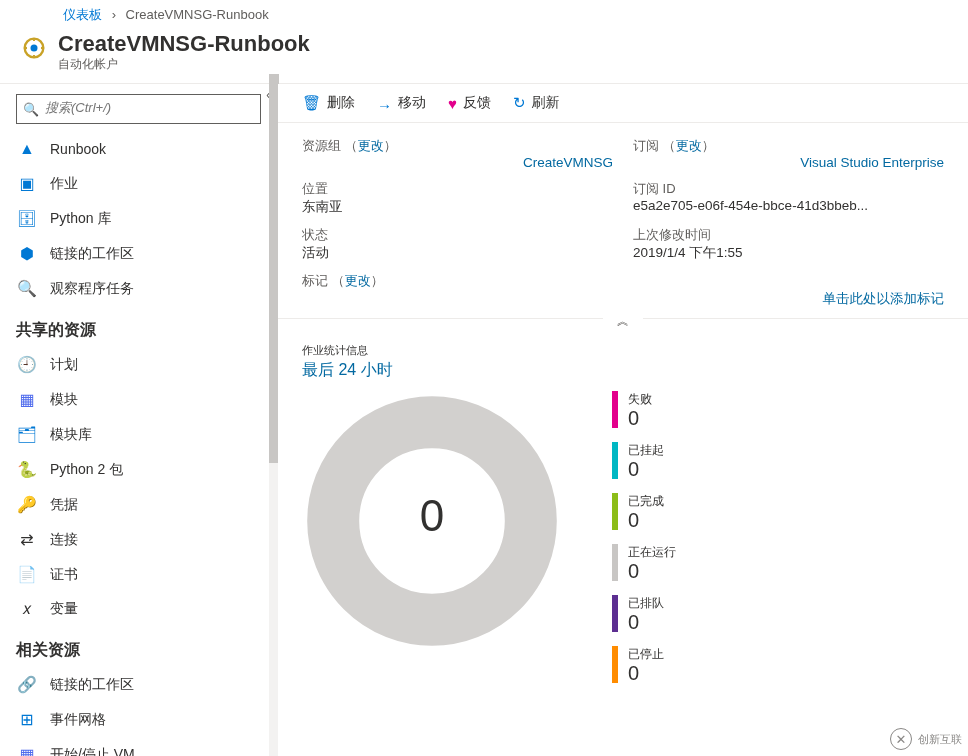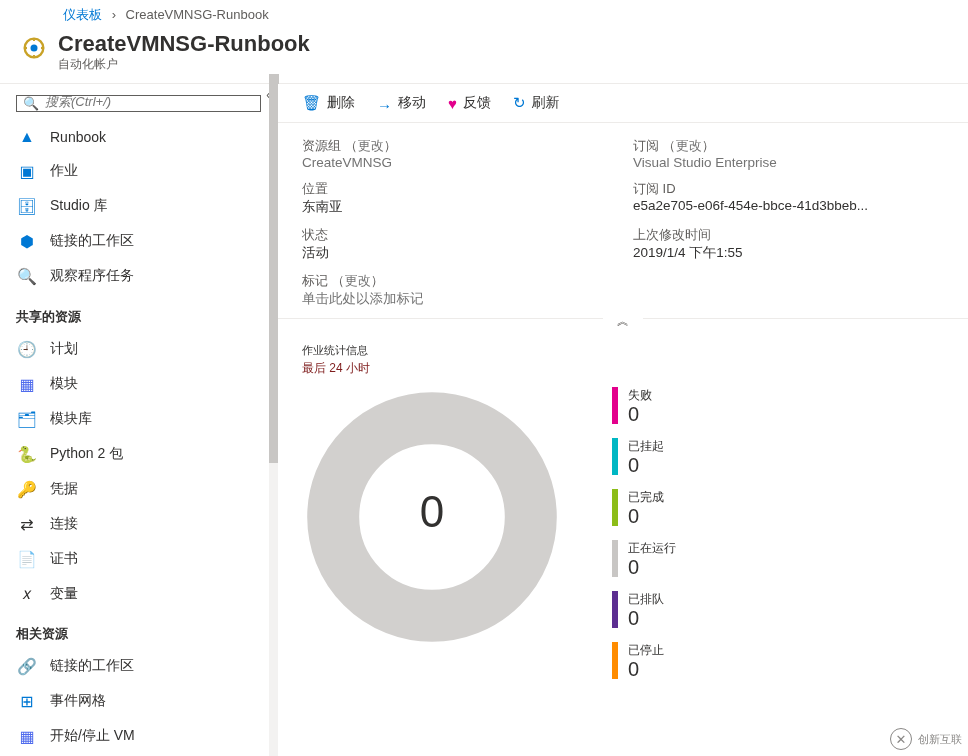--- a/index.html
+++ b/index.html
@@ -50,21 +50,21 @@
   top: 4px;
   font-size: 12px;
   color: #605e5c;
   cursor: pointer;
 }
 .search-wrap {
   padding: 10px 16px 8px 16px;
 }
 .search {
   width: 100%;
-  height: 17px;
+  height: 30px;
   border: 1px solid #605e5c;
   padding: 0 8px 3px 28px;
   font-size: 13px;
   font-style: italic;
   color: #605e5c;
   background: transparent;
 }
 .search-box { position: relative; }
 .search-box .mag {
   position: absolute;
@@ -84,21 +84,21 @@
 .nav-item .icon {
   width: 22px;
   display: flex;
   justify-content: center;
   margin-right: 12px;
   font-size: 16px;
 }
 .nav-header {
   padding: 14px 16px 6px 16px;
   font-weight: 600;
-  font-size: 13px;
+  font-size: 16px;
 }
 
 .main {
   flex: 1;
   position: relative;
   overflow-y: auto;
   background: #fff;
 }
 .toolbar {
   display: flex;
@@ -122,36 +122,36 @@
   display: grid;
   grid-template-columns: 1fr 1fr;
   column-gap: 20px;
   row-gap: 10px;
   font-size: 13.5px;
   border-bottom: 1px solid #edebe9;
   position: relative;
 }
 .prop .label { color: #605e5c; font-size: 13px; }
 .prop .value { color: #323130; }
-.prop .link { color: #737373; cursor: pointer; }
+.prop .link { color: #0369a1; cursor: pointer; text-align: right; }
 .collapse-props {
   position: absolute;
   bottom: -14px; left: 50%;
   transform: translateX(-50%);
   font-size: 12px;
   color: #605e5c;
   background: #fff;
   padding: 2px 14px;
   cursor: pointer;
 }
 .chart-area {
   padding: 24px 24px 10px 24px;
 }
 .chart-title { font-size: 11px; margin-bottom: 2px; }
-.chart-sub { font-size: 12px; color: #7f1d1d; margin-bottom: 10px; }
+.chart-sub { font-size: 16px; color: #0369a1; margin-bottom: 10px; }
 .chart-row {
   display: flex;
   align-items: flex-start;
 }
 .donut {
   width: 260px; height: 260px;
   position: relative;
   margin-right: 50px;
 }
 .donut svg { width: 100%; height: 100%; }
@@ -242,21 +242,21 @@
         <li class="nav-item">
           <span class="icon" style="color: rgb(0, 120, 212);">▲</span>
           <span>Runbook</span>
         </li>
         <li class="nav-item">
           <span class="icon" style="color: rgb(0, 120, 212);">▣</span>
           <span>作业</span>
         </li>
         <li class="nav-item">
           <span class="icon" style="color: rgb(0, 120, 212);">🗄</span>
-          <span>Studio 库</span>
+          <span>Python 库</span>
         </li>
         <li class="nav-item">
           <span class="icon" style="color: rgb(0, 120, 212);">⬢</span>
           <span>链接的工作区</span>
         </li>
         <li class="nav-item">
           <span class="icon" style="color: rgb(0, 120, 212);">🔍</span>
           <span>观察程序任务</span>
         </li>
       </ul>

